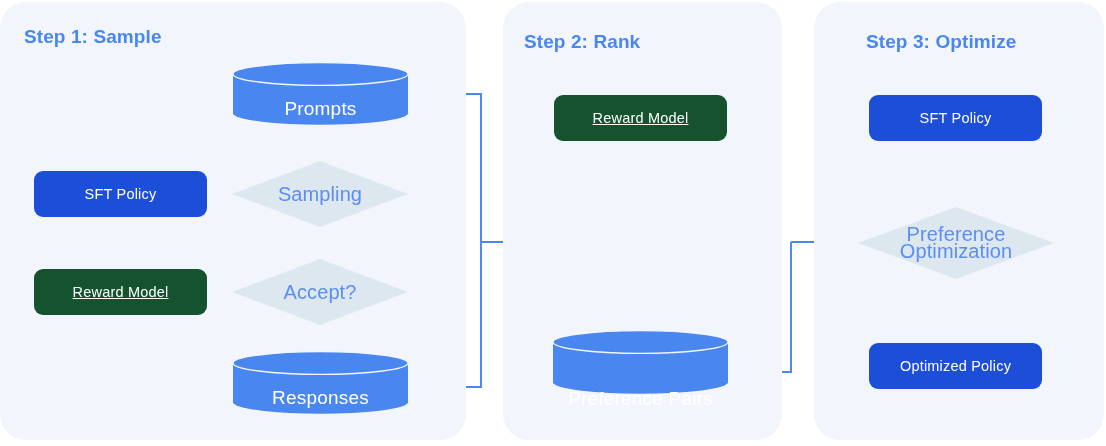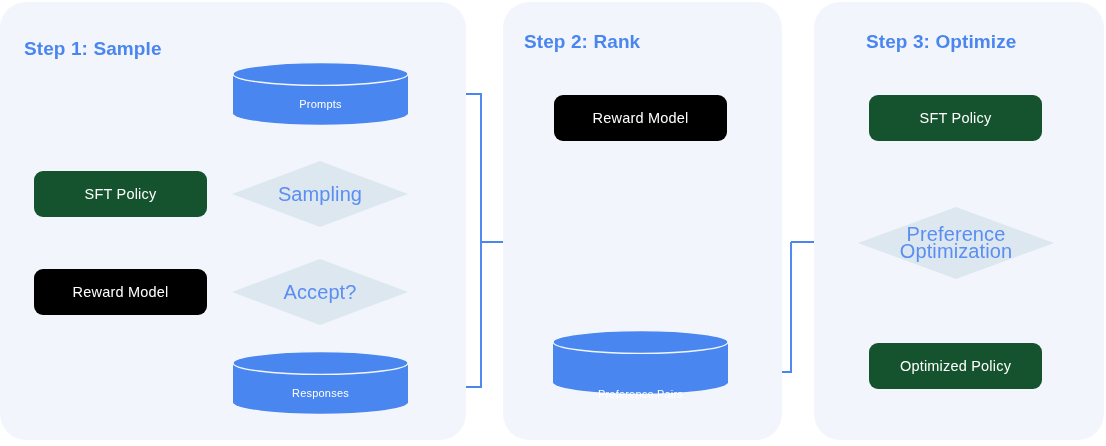--- a/index.html
+++ b/index.html
@@ -36,33 +36,33 @@
     justify-content: center;
     text-align: center;
   }
   .box {
     border-radius: 9px;
     color: #ffffff;
     font-size: 14.5px;
     font-weight: normal;
     letter-spacing: 0.2px;
   }
-  .box-purple { background: #14532d; }
-  .box-indigo { background: #000000; }
+  .box-purple { background: #1d4ed8; }
+  .box-indigo { background: #14532d; text-decoration: underline; }
   .cyl-wrap {
     position: absolute;
   }
   .cyl-svg { display: block; }
   .cyl-label {
     position: absolute;
     left: 0;
     right: 0;
     text-align: center;
     color: #ffffff;
-    font-size: 11px;
+    font-size: 19px;
     letter-spacing: 0.2px;
     pointer-events: none;
   }
   .dia-wrap { position: absolute; }
   .dia-svg { display: block; }
   .dia-label {
     position: absolute;
     left: 0;
     right: 0;
     text-align: center;
@@ -115,21 +115,21 @@
       <path d="M728,372 L791,372 L791,242"></path>
       <line x1="791" y1="242" x2="860" y2="242" marker-end="url(#arrowhead)"></line>
 
       <line x1="955" y1="142" x2="955" y2="206" marker-end="url(#arrowhead)"></line>
 
       <line x1="955" y1="278" x2="955" y2="341" marker-end="url(#arrowhead)"></line>
     </g>
   </svg>
 
   <div class="panel" style="left:0px; top:2px; width:466px; height:438px;"></div>
-  <div class="panel-title" style="left:24px; top:38px;text-align:right;">Step 1: Sample</div>
+  <div class="panel-title" style="left:24px; top:26px;text-align:right;">Step 1: Sample</div>
 
   <div class="cyl-wrap" style="left:232px; top:62px; width:177px; height:64px;">
     <svg class="cyl-svg" width="177" height="64" viewBox="0 0 177 64" xmlns="http://www.w3.org/2000/svg">
       <path d="M1,12 L1,52 A88,12 0 0 0 176,52 L176,12 Z" fill="#4a86f0"></path>
       <ellipse cx="88.5" cy="12" rx="87.5" ry="11.4" fill="#4a86f0" stroke="#f2f6fc" stroke-width="1.4"></ellipse>
     </svg>
     <div class="cyl-label" style="top:36px;">Prompts</div>
   </div>
 
   <div class="node box box-purple" style="left:34px; top:171px; width:173px; height:46px;">

